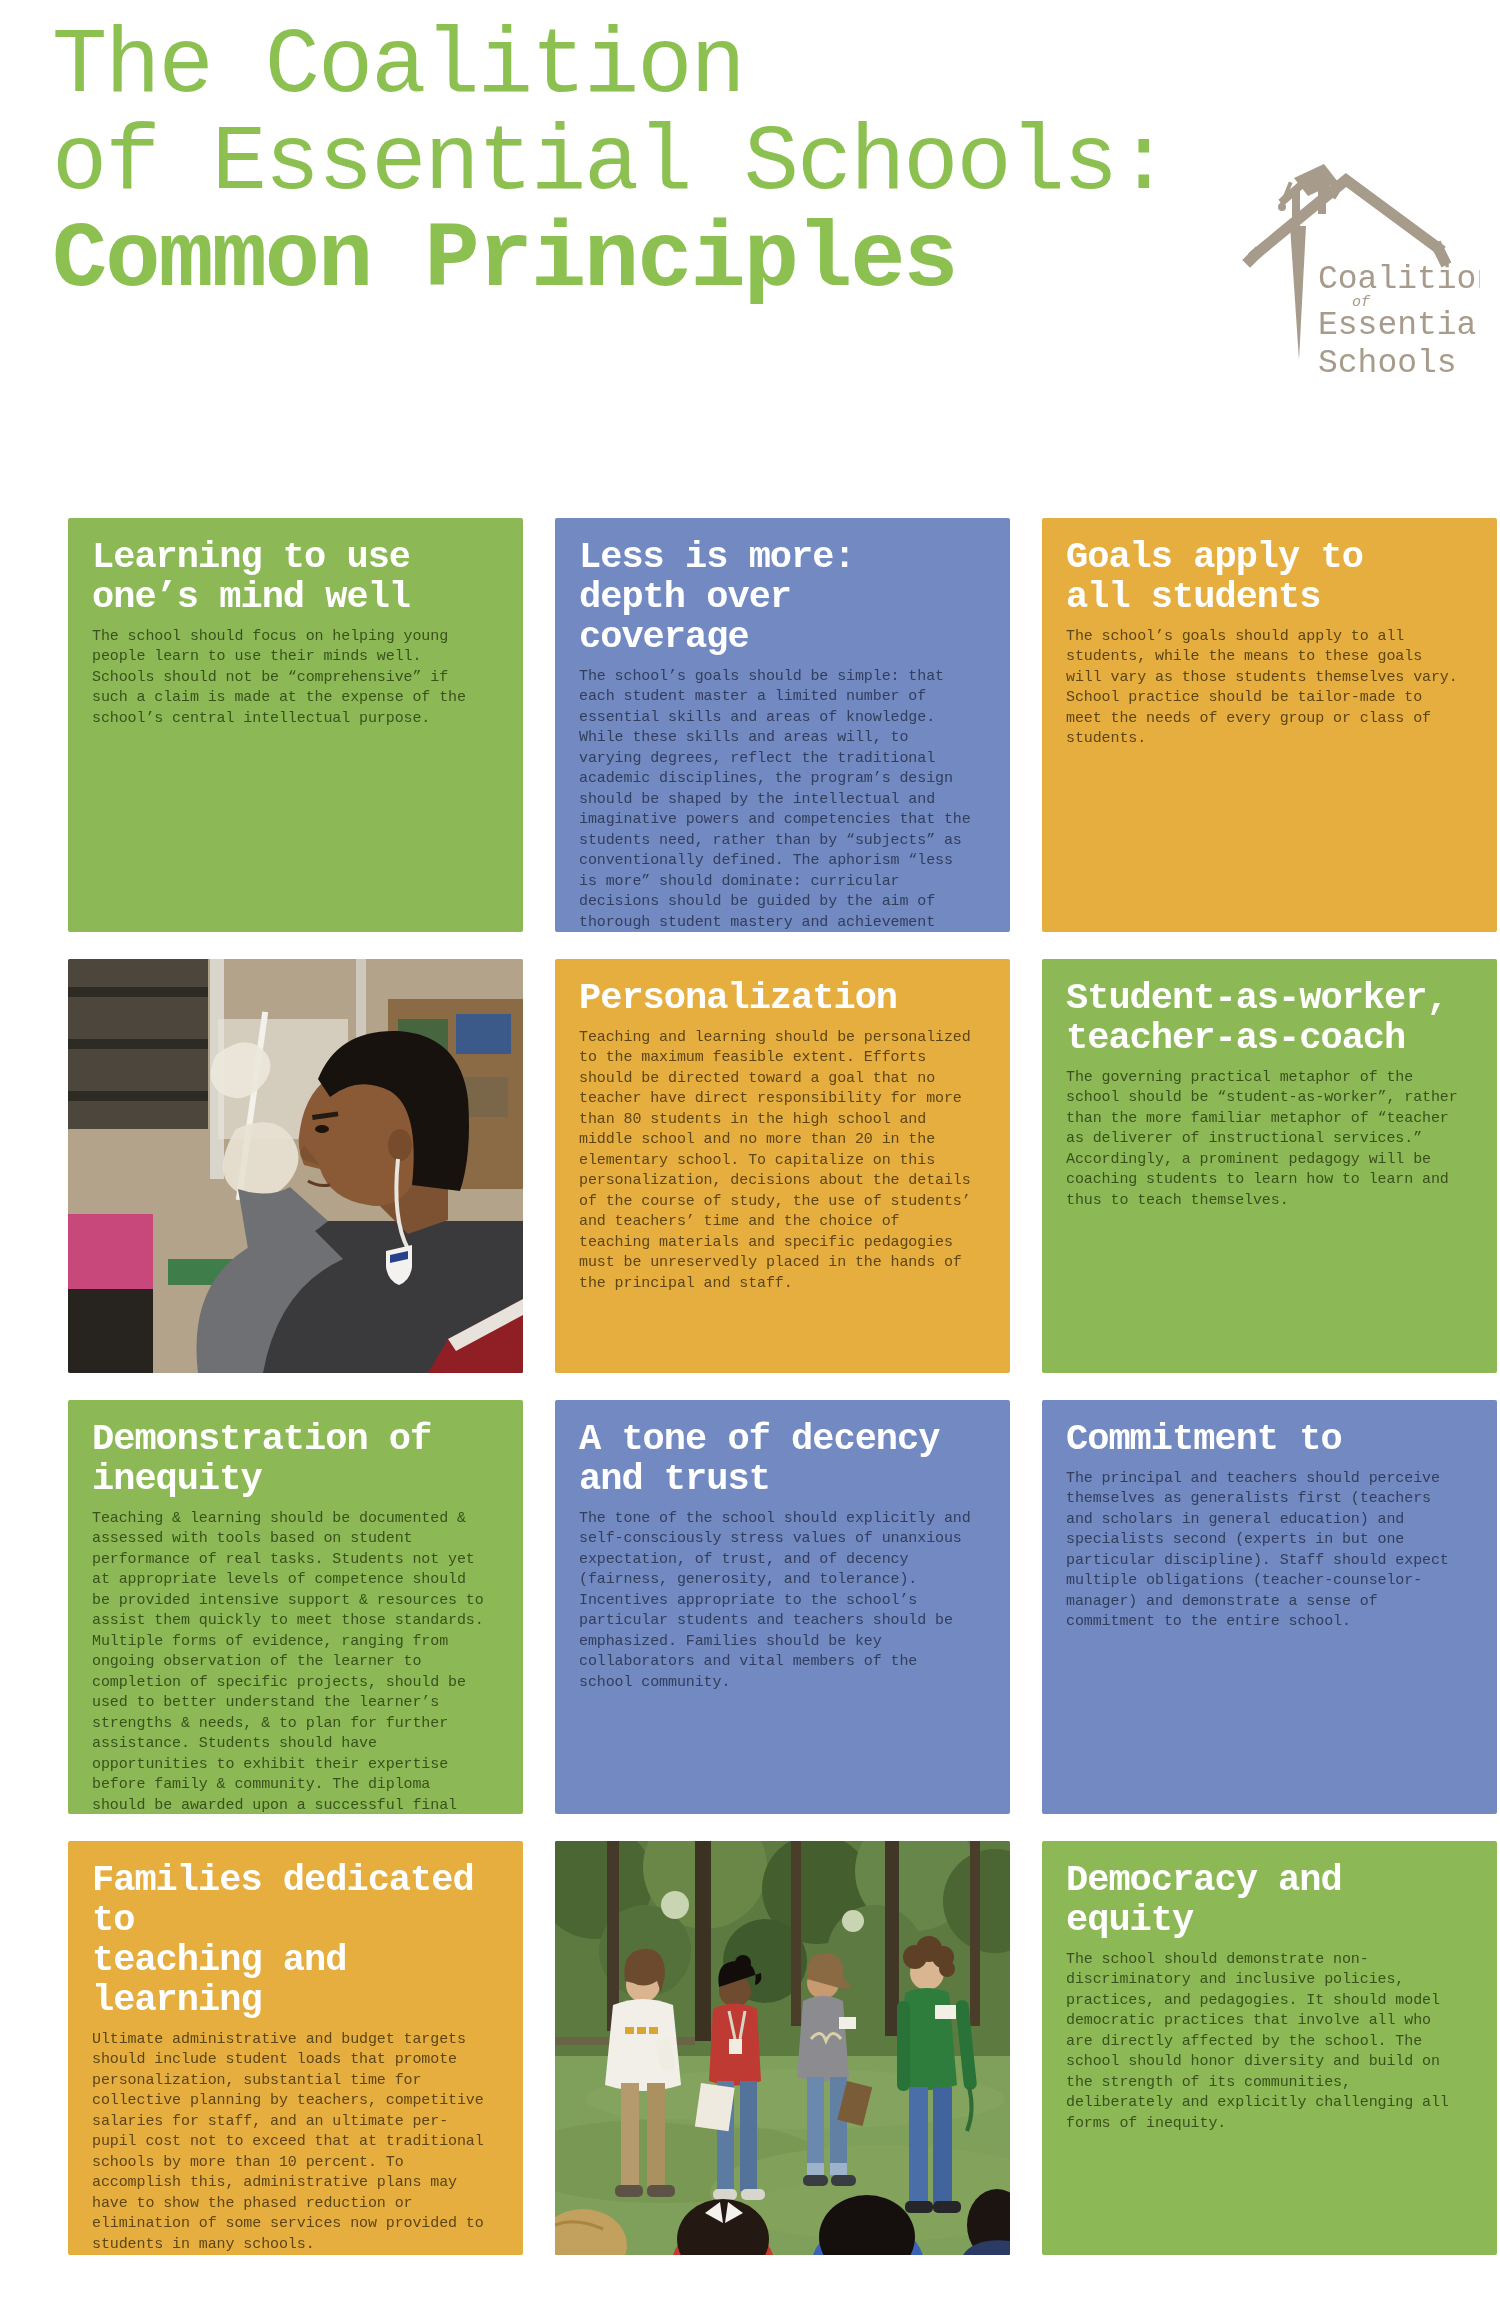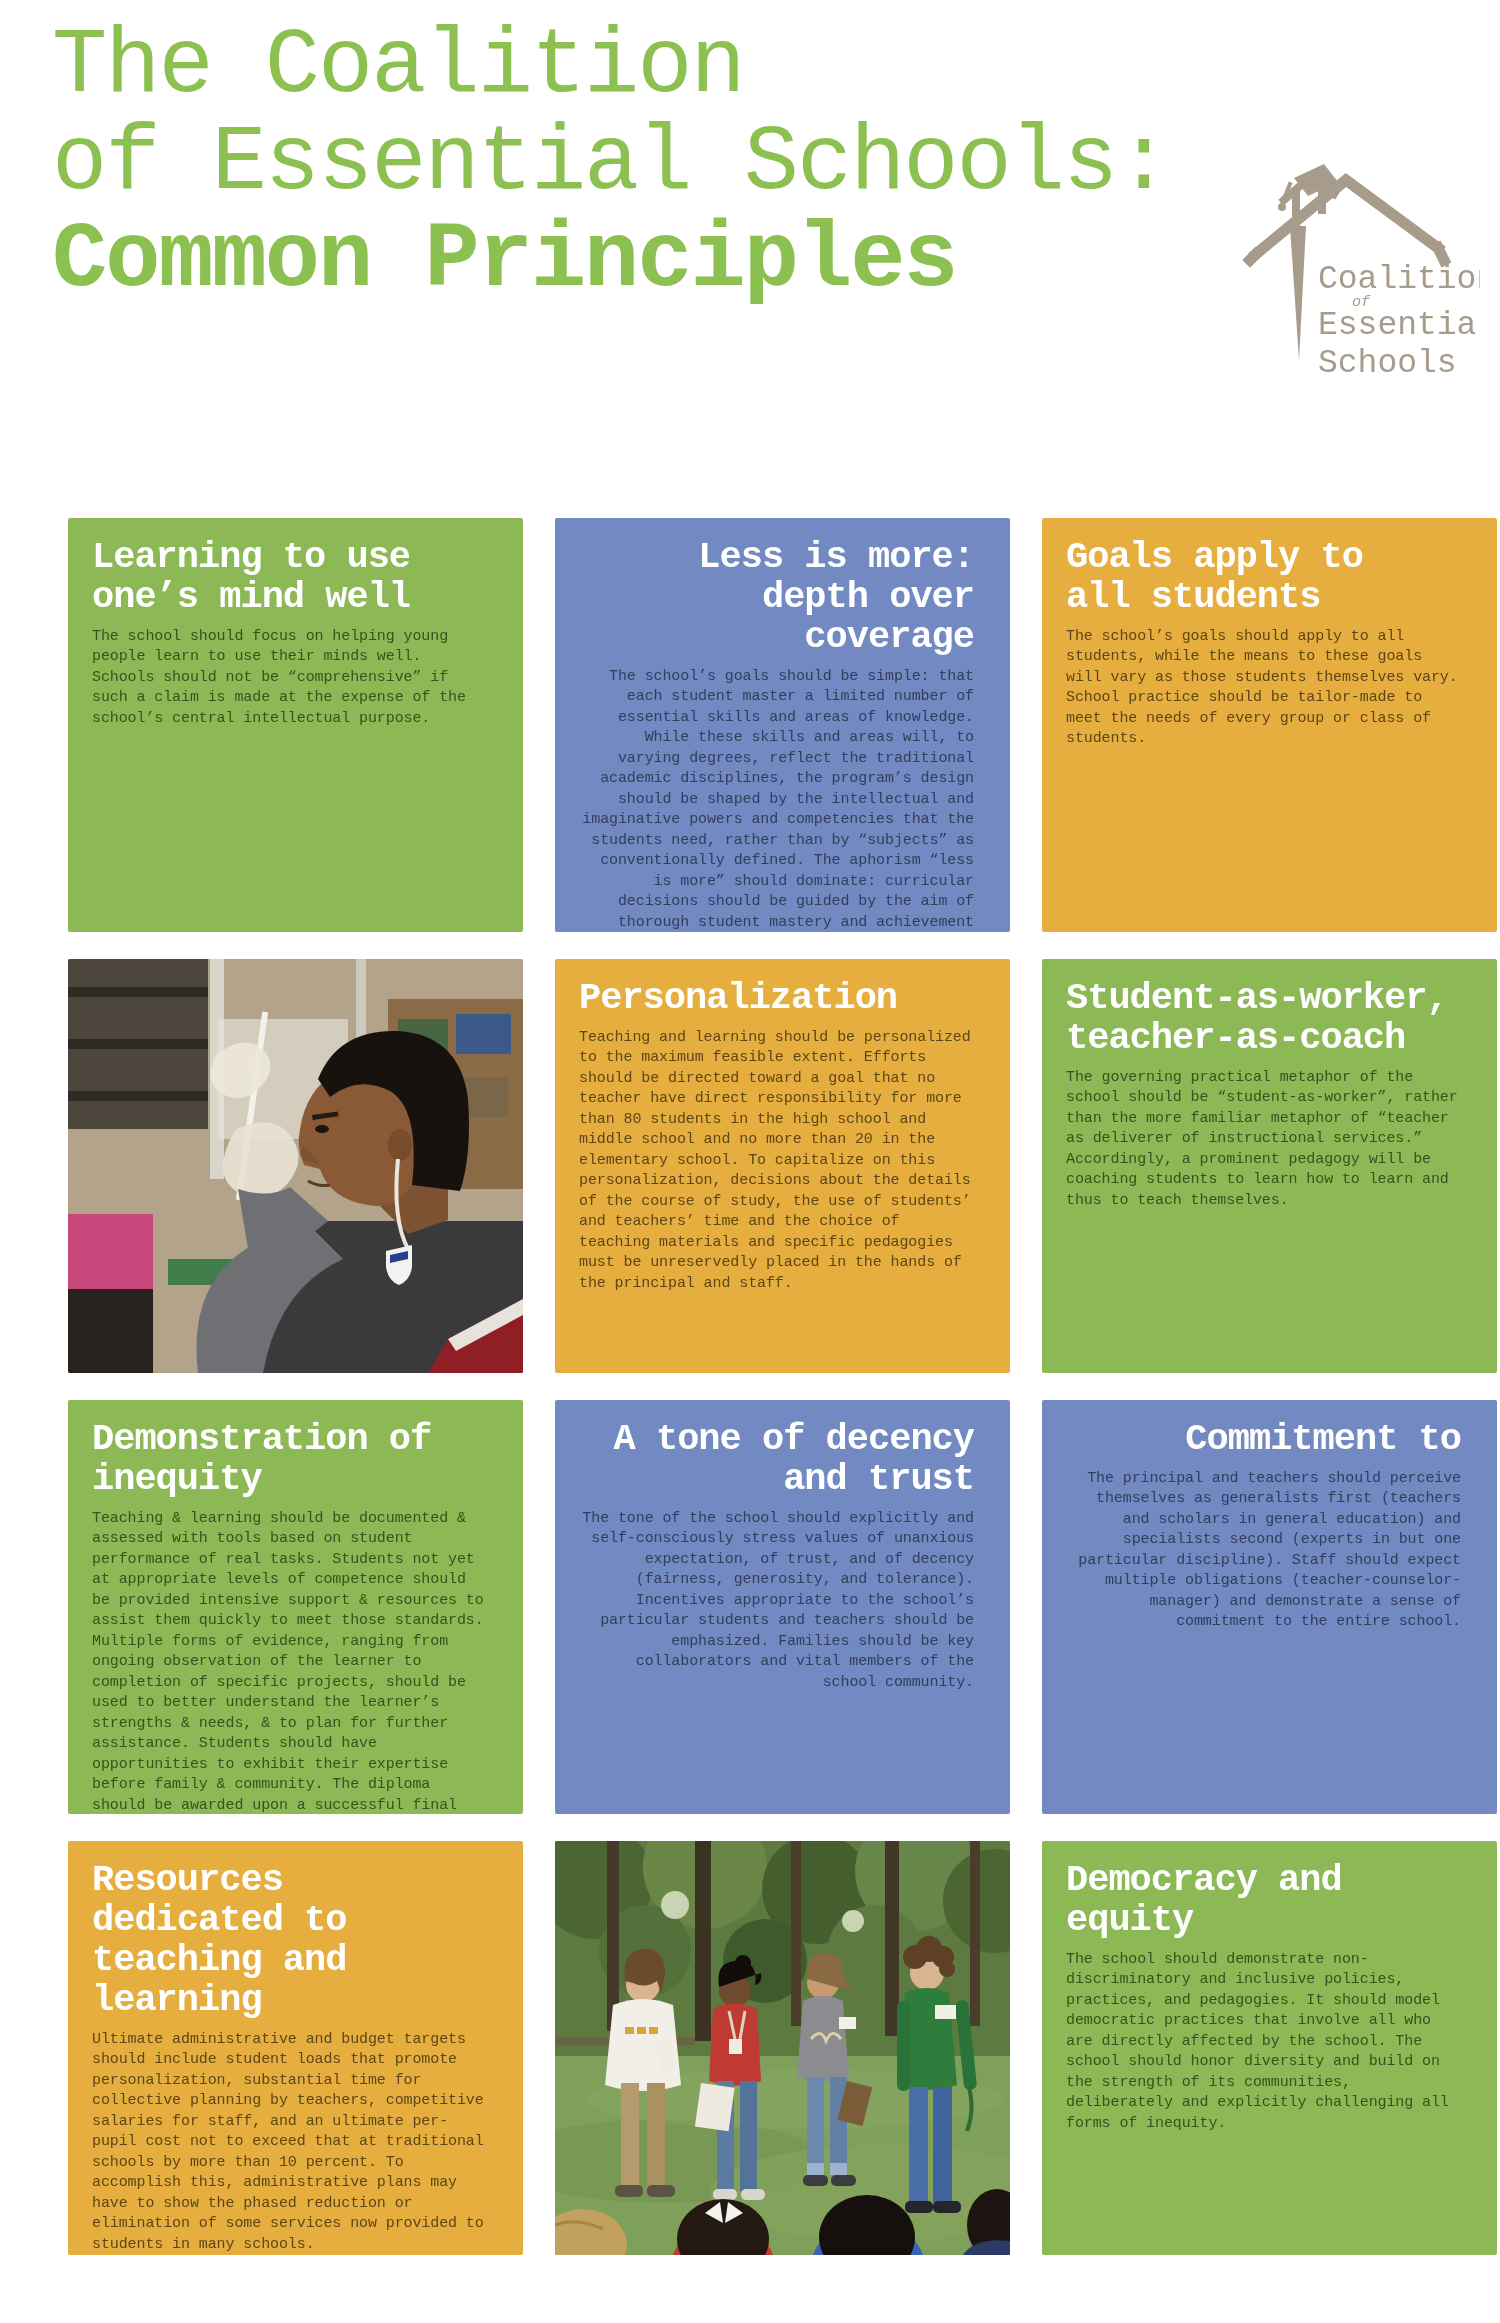--- a/index.html
+++ b/index.html
@@ -14,21 +14,21 @@
   .logo{position:absolute;left:1224px;top:138px;width:256px;height:244px;}
   .logo svg{display:block;width:100%;height:100%;}
   
   .grid{
     position:absolute;left:68px;top:518px;
     display:grid;grid-template-columns:repeat(3,455px);grid-auto-rows:414px;
     column-gap:32px;row-gap:27px;
   }
   .tile{box-sizing:border-box;padding:20px 36px 0 24px;overflow:hidden;border-radius:2px;}
   .tile.green{background:#8cb956;}
-  .tile.blue{background:#7289c1;text-align:right;}
+  .tile.blue{background:#7289c1;}
   .tile.yellow{background:#e6ae3f;}
   .tile.green .tile-body{color:#3a511d;}
   .tile.blue .tile-body{color:#323e5b;}
   .tile.yellow .tile-body{color:#5d4617;}
   .tile-title{margin:0 0 9px 0;color:#ffffff;font-size:37px;line-height:1.08;font-weight:700;letter-spacing:-1px;}
   .tile-title span{display:block;}
   .tile-body{margin:0;font-size:15px;line-height:20.5px;font-weight:400;letter-spacing:-0.1px;}
   .tile.photo{padding:0;background:#d8d2c4;}
   .tile.photo svg{display:block;width:455px;height:414px;}
 </style>
@@ -168,21 +168,21 @@
 
   <section class="tile blue">
     <h2 class="tile-title">
       <span class="l1">Commitment to</span>
     </h2>
     <p class="tile-body">The principal and teachers should perceive themselves as generalists first (teachers and scholars in general education) and specialists second (experts in but one particular discipline). Staff should expect multiple obligations (teacher-counselor-manager) and demonstrate a sense of commitment to the entire school.</p>
   </section>
 
   <section class="tile yellow">
     <h2 class="tile-title">
-      <span class="l1">Resources dedicated to</span>
+      <span class="l1">Families dedicated to</span>
       <span class="l2">teaching and learning</span>
     </h2>
     <p class="tile-body">Ultimate administrative and budget targets should include student loads that promote personalization, substantial time for collective planning by teachers, competitive salaries for staff, and an ultimate per-pupil cost not to exceed that at traditional schools by more than 10 percent. To accomplish this, administrative plans may have to show the phased reduction or elimination of some services now provided to students in many schools.</p>
   </section>
 <section class="tile photo">
         <svg id="photo-outdoor" viewBox="0 0 455 414" role="img" aria-label="Four teenagers standing on grass outdoors speaking to younger children seated in front of them">
     <rect width="455" height="414" fill="#7fa05a"></rect>
     <rect x="0" y="0" width="455" height="215" fill="#5d7a40"></rect>
     <circle cx="40" cy="40" r="58" fill="#4b6533"></circle>
     <circle cx="150" cy="26" r="62" fill="#6a8747"></circle>

